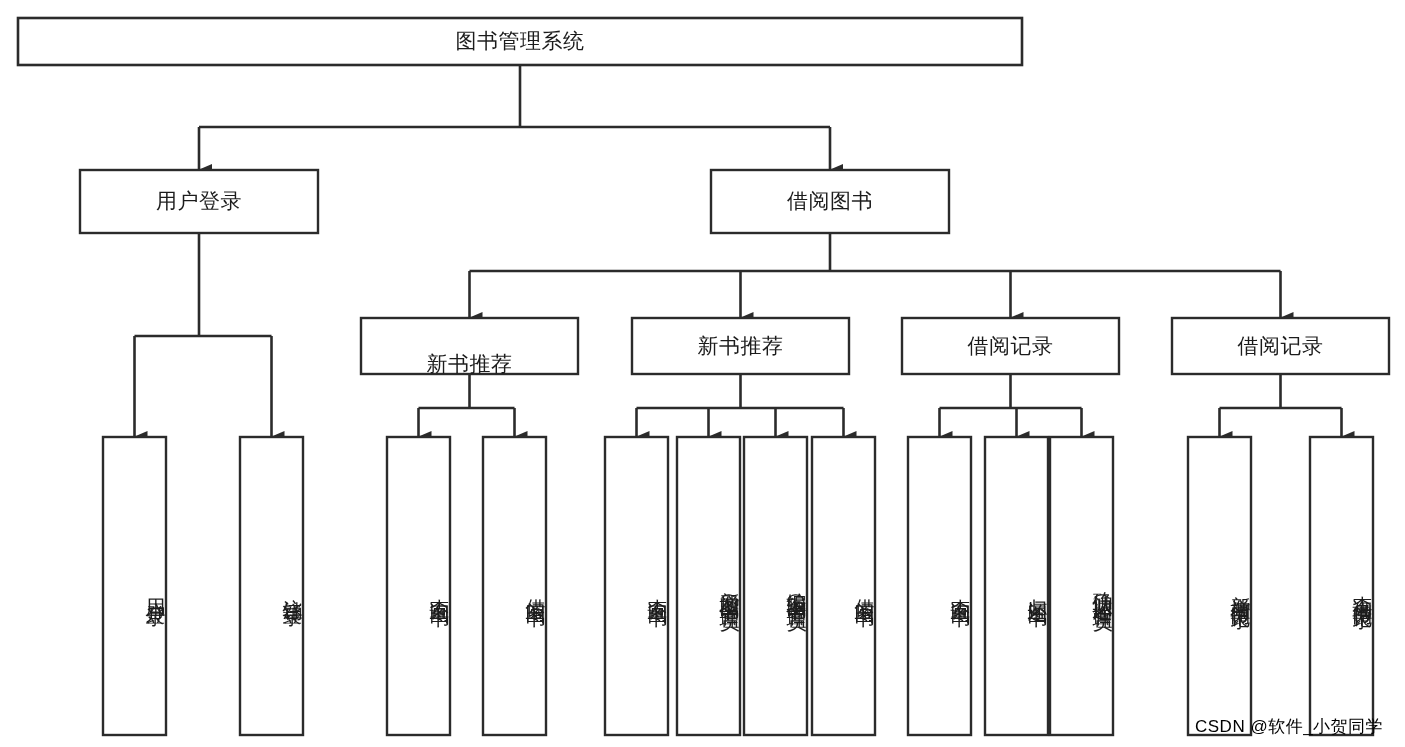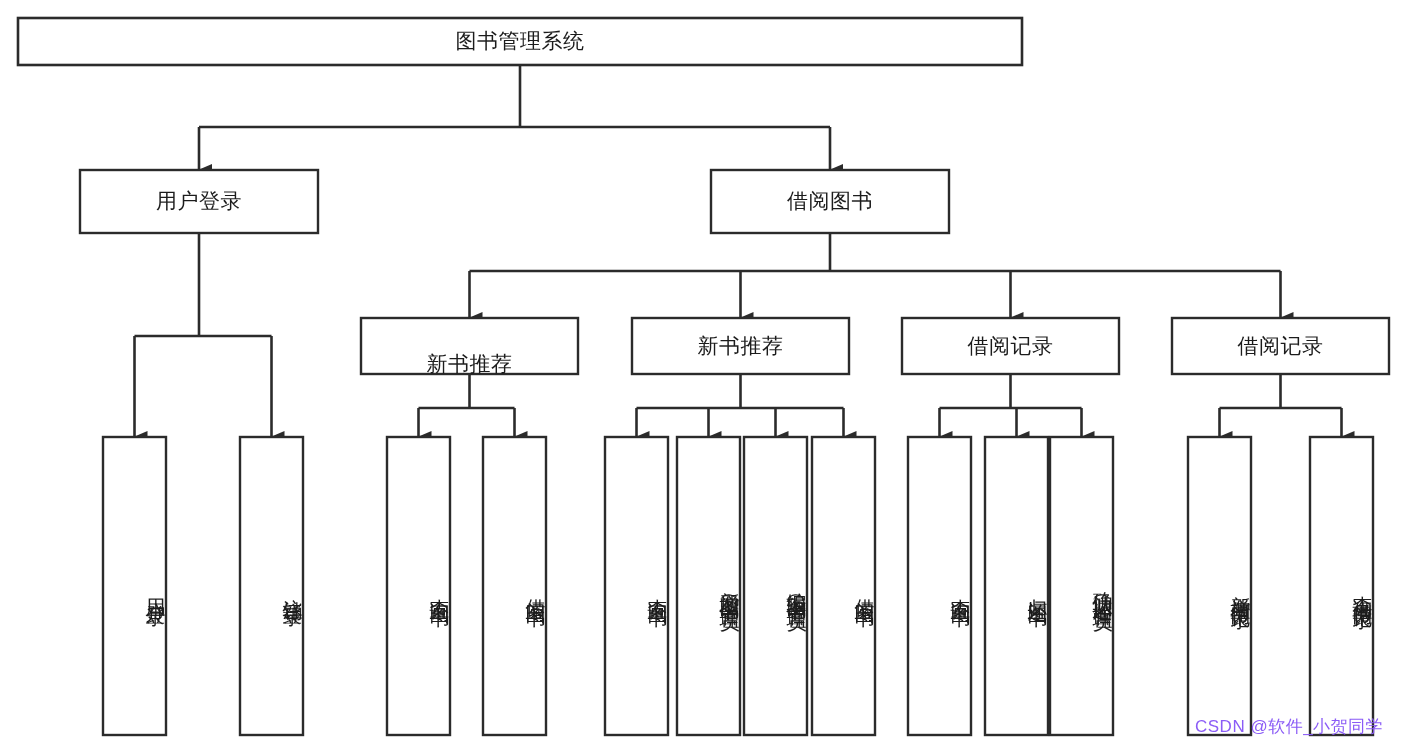--- a/index.html
+++ b/index.html
@@ -63,21 +63,21 @@
     text-orientation: upright;
     font-size: 20px;
     letter-spacing: 3px;
     align-items: flex-start;
     justify-content: center;
     padding-top: 6px;
     box-sizing: border-box;
   }
   .watermark {
     position: absolute;
-    color: #8b5cf6;
+    color: #000000;
     font-size: 17px;
     font-family: "Liberation Sans", "DejaVu Sans", sans-serif;
     white-space: nowrap;
     letter-spacing: 0.5px;
   }
 </style>
 </head>
 <body>
 
 <div id="diagram-root">

